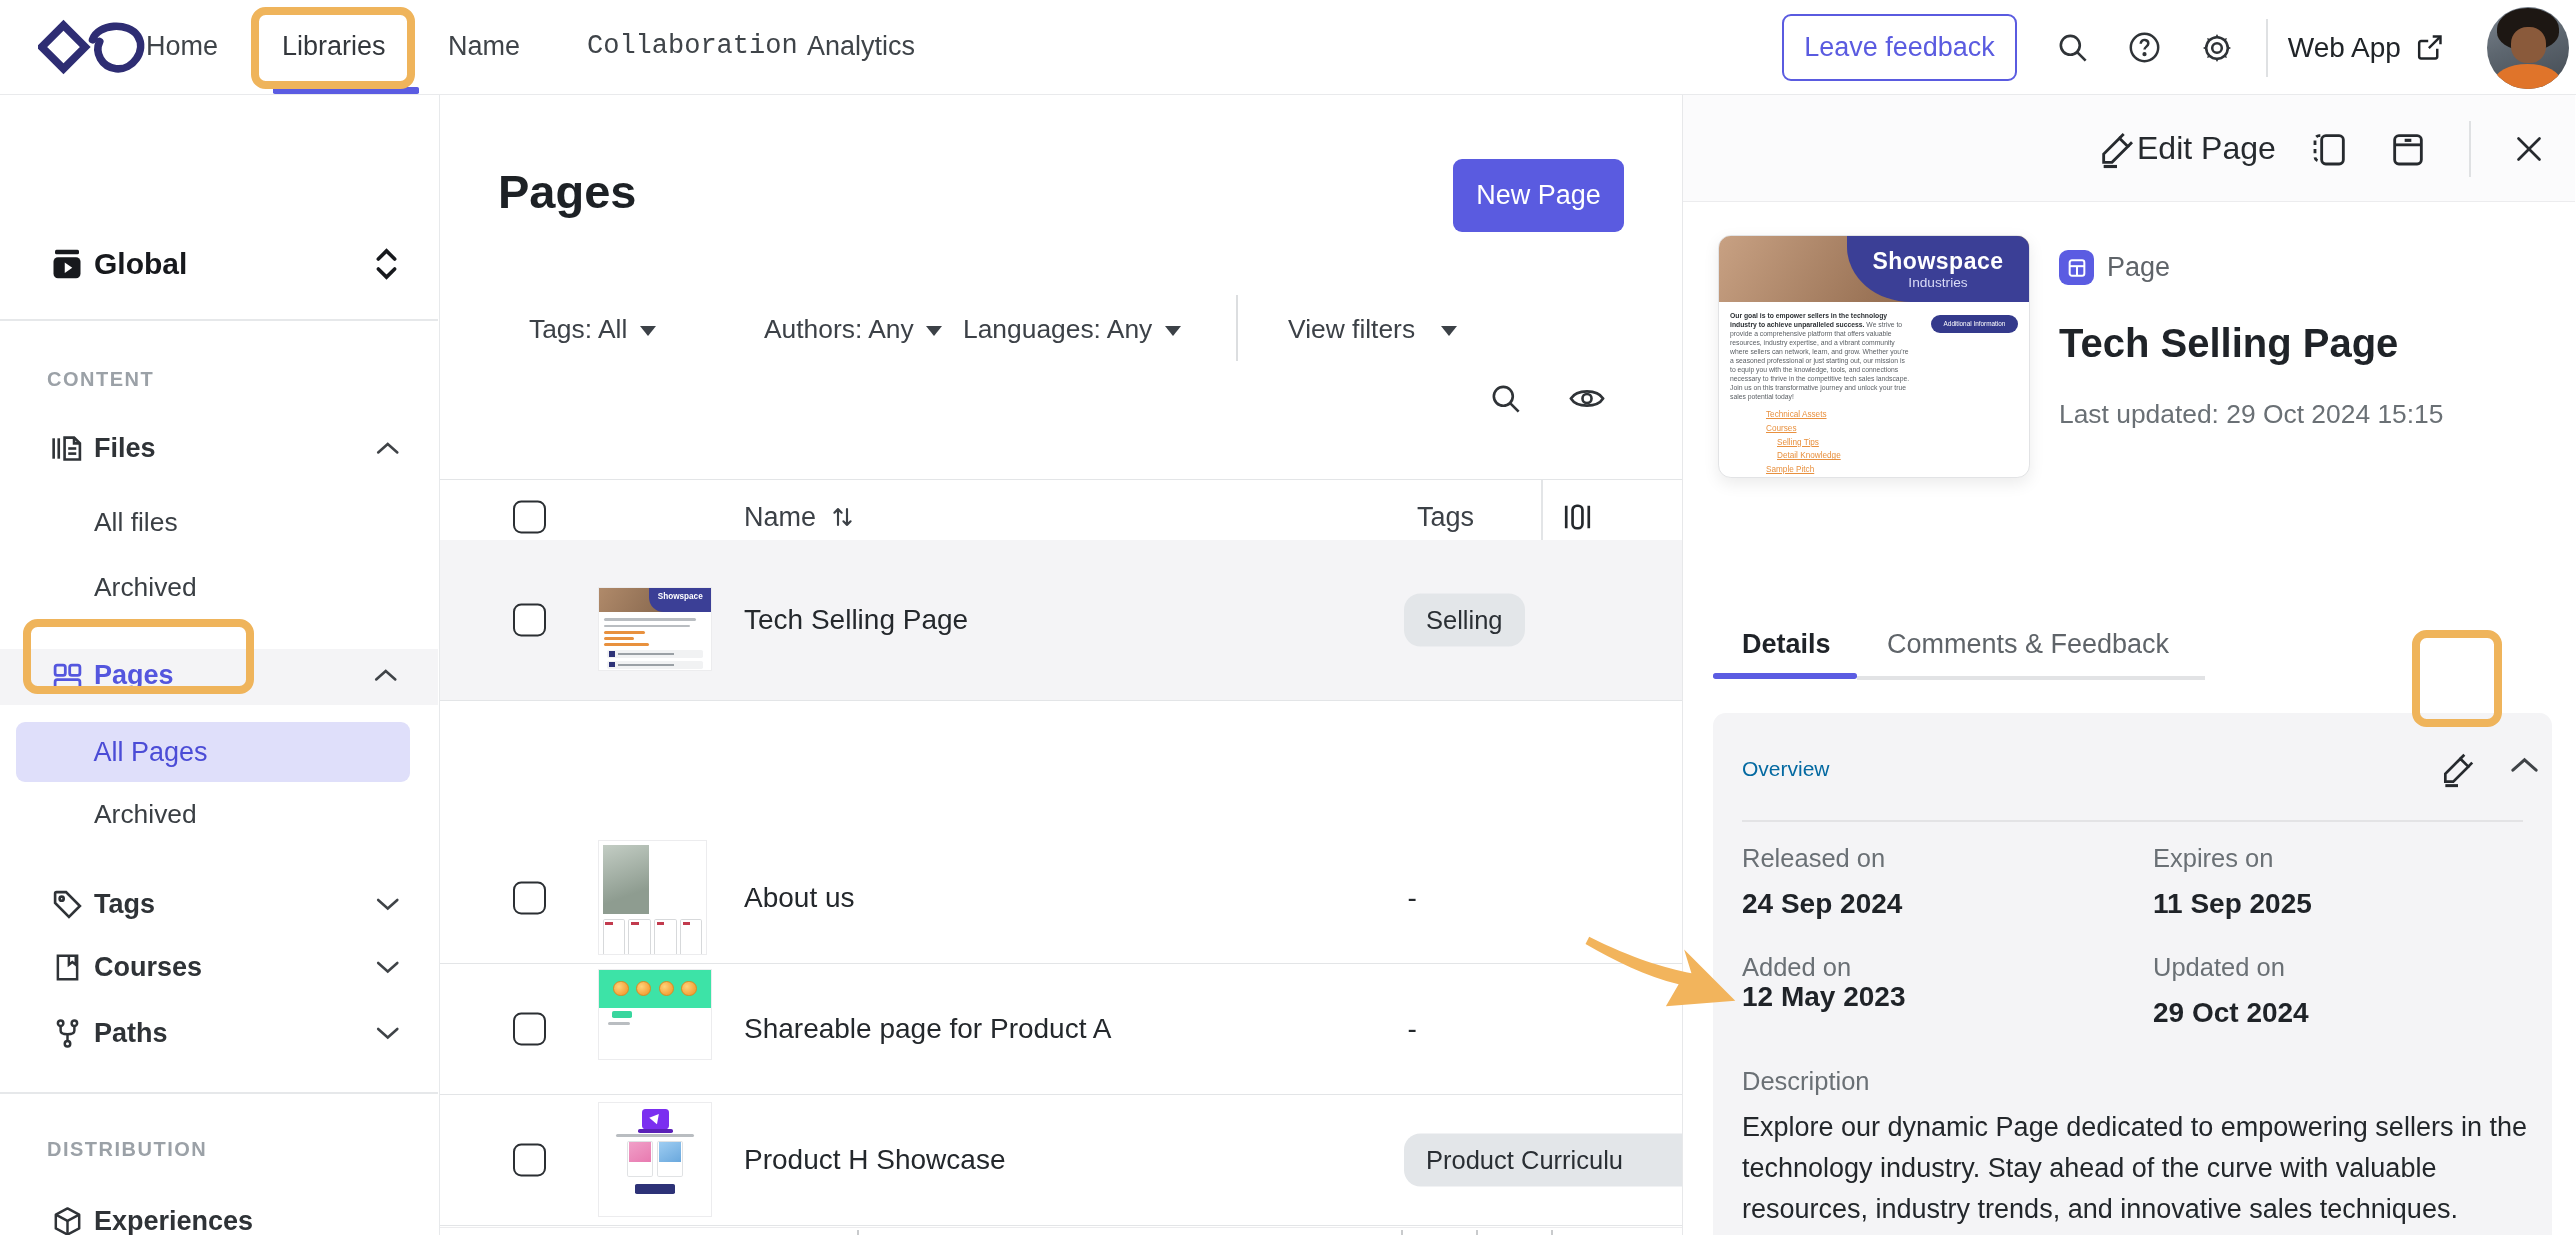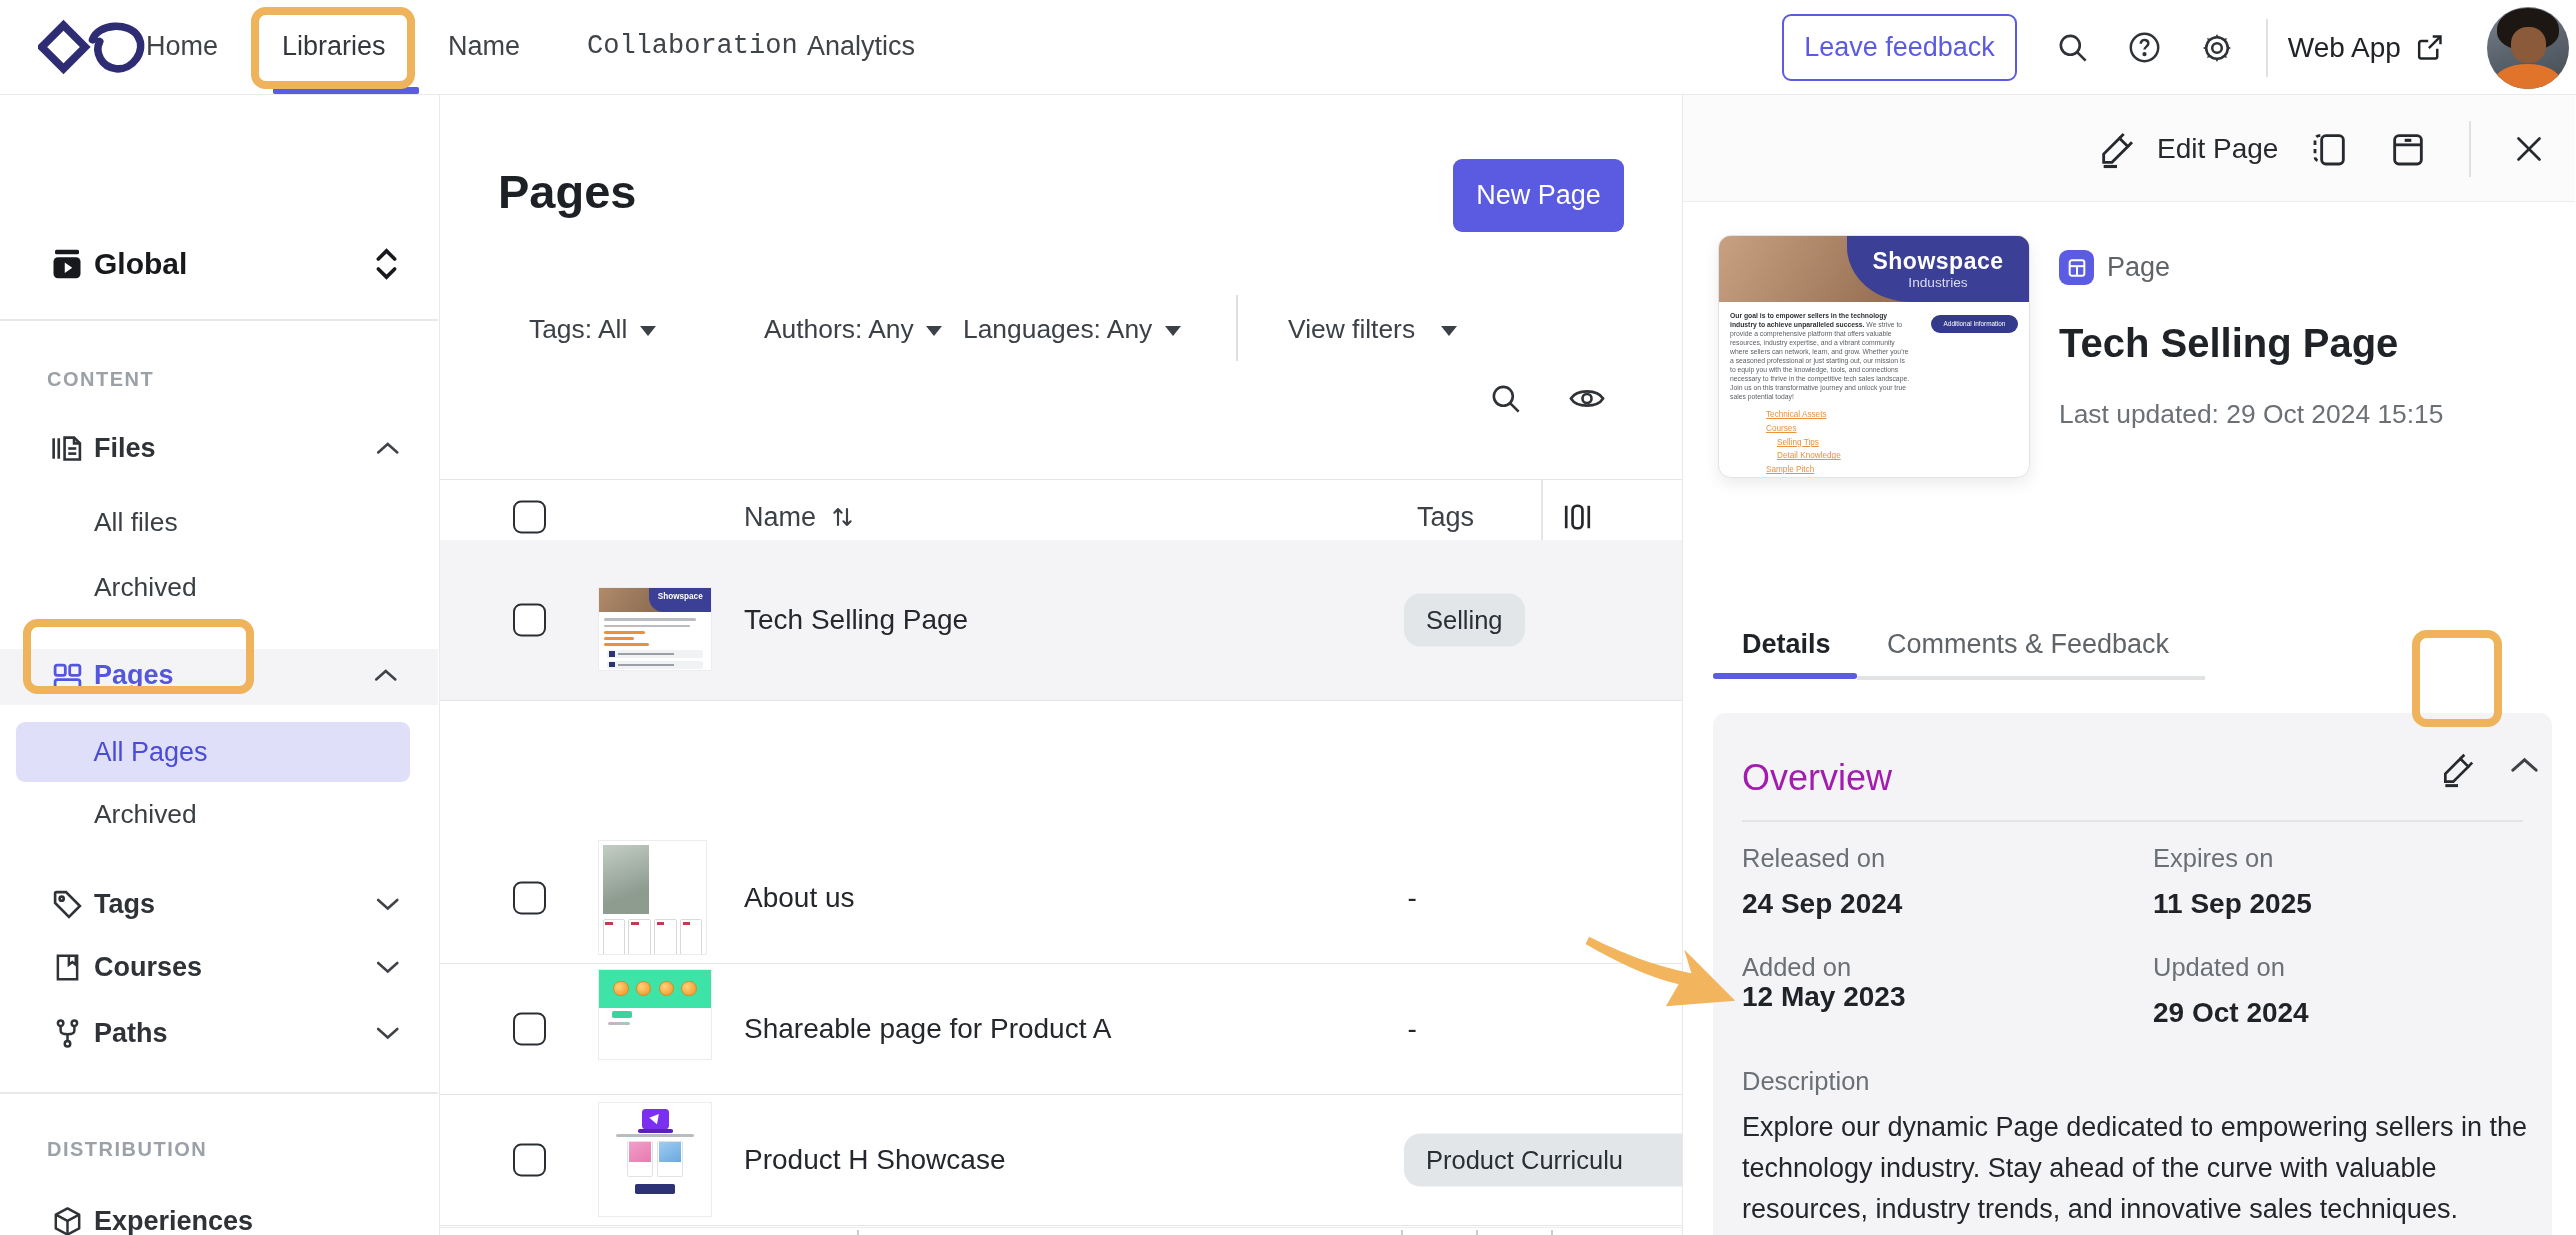--- a/index.html
+++ b/index.html
@@ -100,21 +100,21 @@
   .pcard .ph1 { height:20px; background:linear-gradient(150deg,#f0a0c8,#e87ab0); }
   .pcard .ph2 { height:20px; background:linear-gradient(150deg,#9ecdf2,#6aa8dd); }
   .product-mini .btn { width:40px; height:10px; background:#2d3277; border-radius:1.8px; margin:7.3px auto 0; }
 
   .bottom-sliver { position:absolute; left:0; top:1132px; width:2136px; height:8.2px; border-top:1.8px solid #ececee; }
   .bottom-sliver i { position:absolute; top:1.8px; width:1.8px; height:6.4px; background:#c9cbcd; }
 
   
   .panel { position:absolute; left:1682px; top:95px; width:894px; height:1140px; background:#fff; border-left:1.8px solid #e7e8ea; z-index:8; }
   .panel-actions { position:absolute; left:0; top:0; width:892px; height:107px; background:#fbfbfc; border-bottom:1.8px solid #ececee; }
-  .pa-edit { position:absolute; left:414px; top:0; height:107px; display:flex; align-items:center; gap:20px; font-size:28px; color:#262a2e; cursor:pointer; }
+  .pa-edit { position:absolute; left:414px; top:0; height:107px; display:flex; align-items:center; font-size:32px; color:#262a2e; cursor:pointer; }
   .pa-icon { position:absolute; top:32px; width:44px; height:44px; color:#262a2e; cursor:pointer; display:flex; align-items:center; justify-content:center; }
   .pa-divider { position:absolute; left:786px; top:25.5px; width:1.8px; height:56px; background:#dfe1e3; }
   .pa-close { position:absolute; left:824px; top:32px; width:44px; height:44px; color:#262a2e; cursor:pointer; display:flex; align-items:center; justify-content:center; }
 
   
   .card { position:absolute; left:35px; top:140px; width:312px; height:243px; background:#fff; border:0.9px solid #e2e3e5; border-radius:12.8px; box-shadow:0 5.5px 16.4px rgba(0,0,0,.08); overflow:hidden; }
   .card-hdr { position:relative; height:66px; background:linear-gradient(120deg,#c8a183 0%,#9a7356 55%,#7d5b43 100%); }
   .card-hdr .band { position:absolute; right:0; top:0; width:182px; height:66px; background:#3b3f96; border-bottom-left-radius:64px 55px; display:flex; flex-direction:column; align-items:center; justify-content:center; }
   .card-hdr .brand { color:#fff; font-weight:bold; font-size:23px; letter-spacing:0.5px; }
   .card-hdr .brand-sub { color:#d9dbf7; font-size:13.7px; margin-top:0.9px; }
@@ -131,21 +131,21 @@
   .panel-updated { position:absolute; left:376px; top:304px; font-size:26.4px; color:#6a7075; }
 
   .tabs { position:absolute; left:0; top:525px; width:892px; height:64px; }
   .tab { position:absolute; top:9px; font-size:27px; cursor:pointer; white-space:nowrap; }
   .tab.active { left:59px; color:#1f2328; font-weight:bold; }
   .tab.inactive { left:204px; color:#5f6469; }
   .tab-line-active { position:absolute; left:30px; top:53px; width:144px; height:6.4px; background:#5b5ce2; border-radius:2.7px; }
   .tab-line-gray { position:absolute; left:174px; top:56px; width:348px; height:3.6px; background:#e2e3e5; }
 
   .overview { position:absolute; left:30px; top:523px; width:839px; height:710px; background:#f4f4f6; border-radius:12.8px; margin-top:95px; overflow:hidden; }
-  .ov-title { position:absolute; left:29px; top:44px; font-size:36px; color:#a21caf; }
+  .ov-title { position:absolute; left:29px; top:44px; font-size:21px; color:#0369a1; }
   .ov-pencil { position:absolute; left:722px; top:33px; width:46px; height:46px; color:#262a2e; cursor:pointer; display:flex; align-items:center; justify-content:center; }
   .ov-chevron { position:absolute; left:796px; top:42px; color:#3f4347; cursor:pointer; }
   .ov-divider { position:absolute; left:29px; top:107px; width:781px; height:1.8px; background:#e3e3e5; }
   .ov-label { position:absolute; font-size:25.5px; color:#6a7075; white-space:nowrap; }
   .ov-value { position:absolute; font-size:28px; font-weight:bold; color:#1f2328; white-space:nowrap; }
   .ov-desc-label { position:absolute; left:29px; top:354px; font-size:25.5px; color:#6a7075; }
   .ov-desc { position:absolute; left:29px; top:394px; width:802px; font-size:27px; line-height:41px; color:#23272b; }
 
   
   .anno-box { position:absolute; border:8.2px solid #efb45b; border-radius:14.6px; z-index:40; pointer-events:none; }

